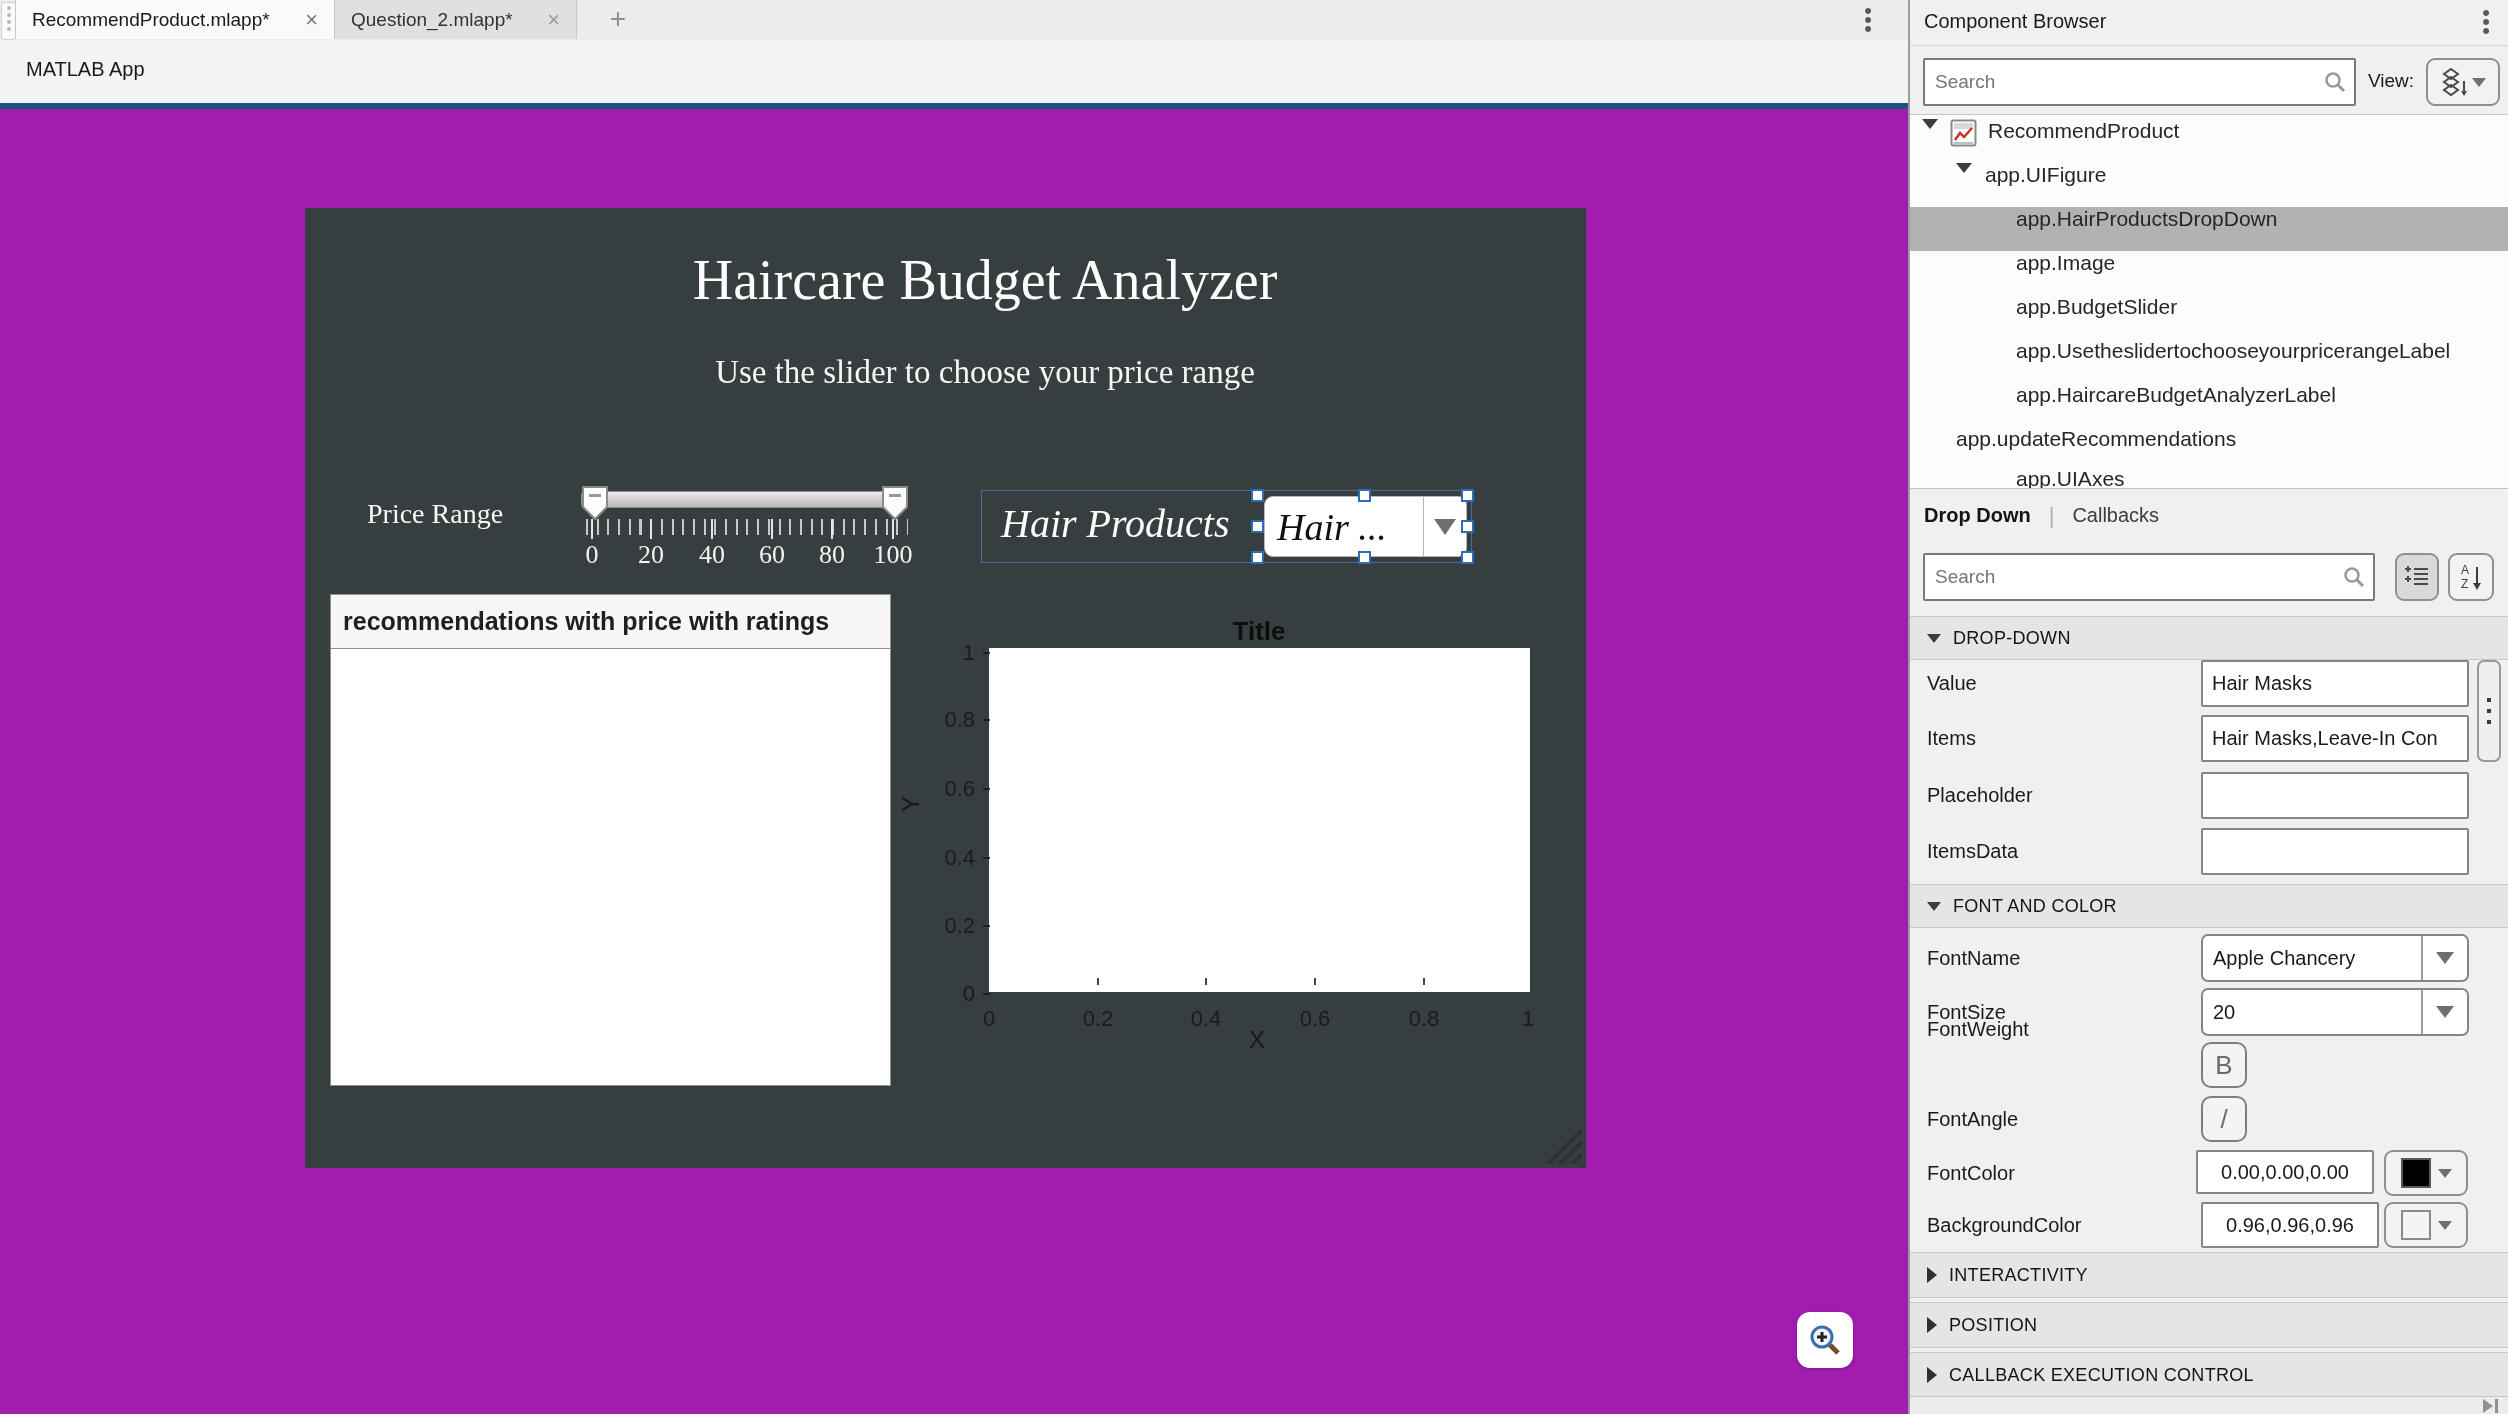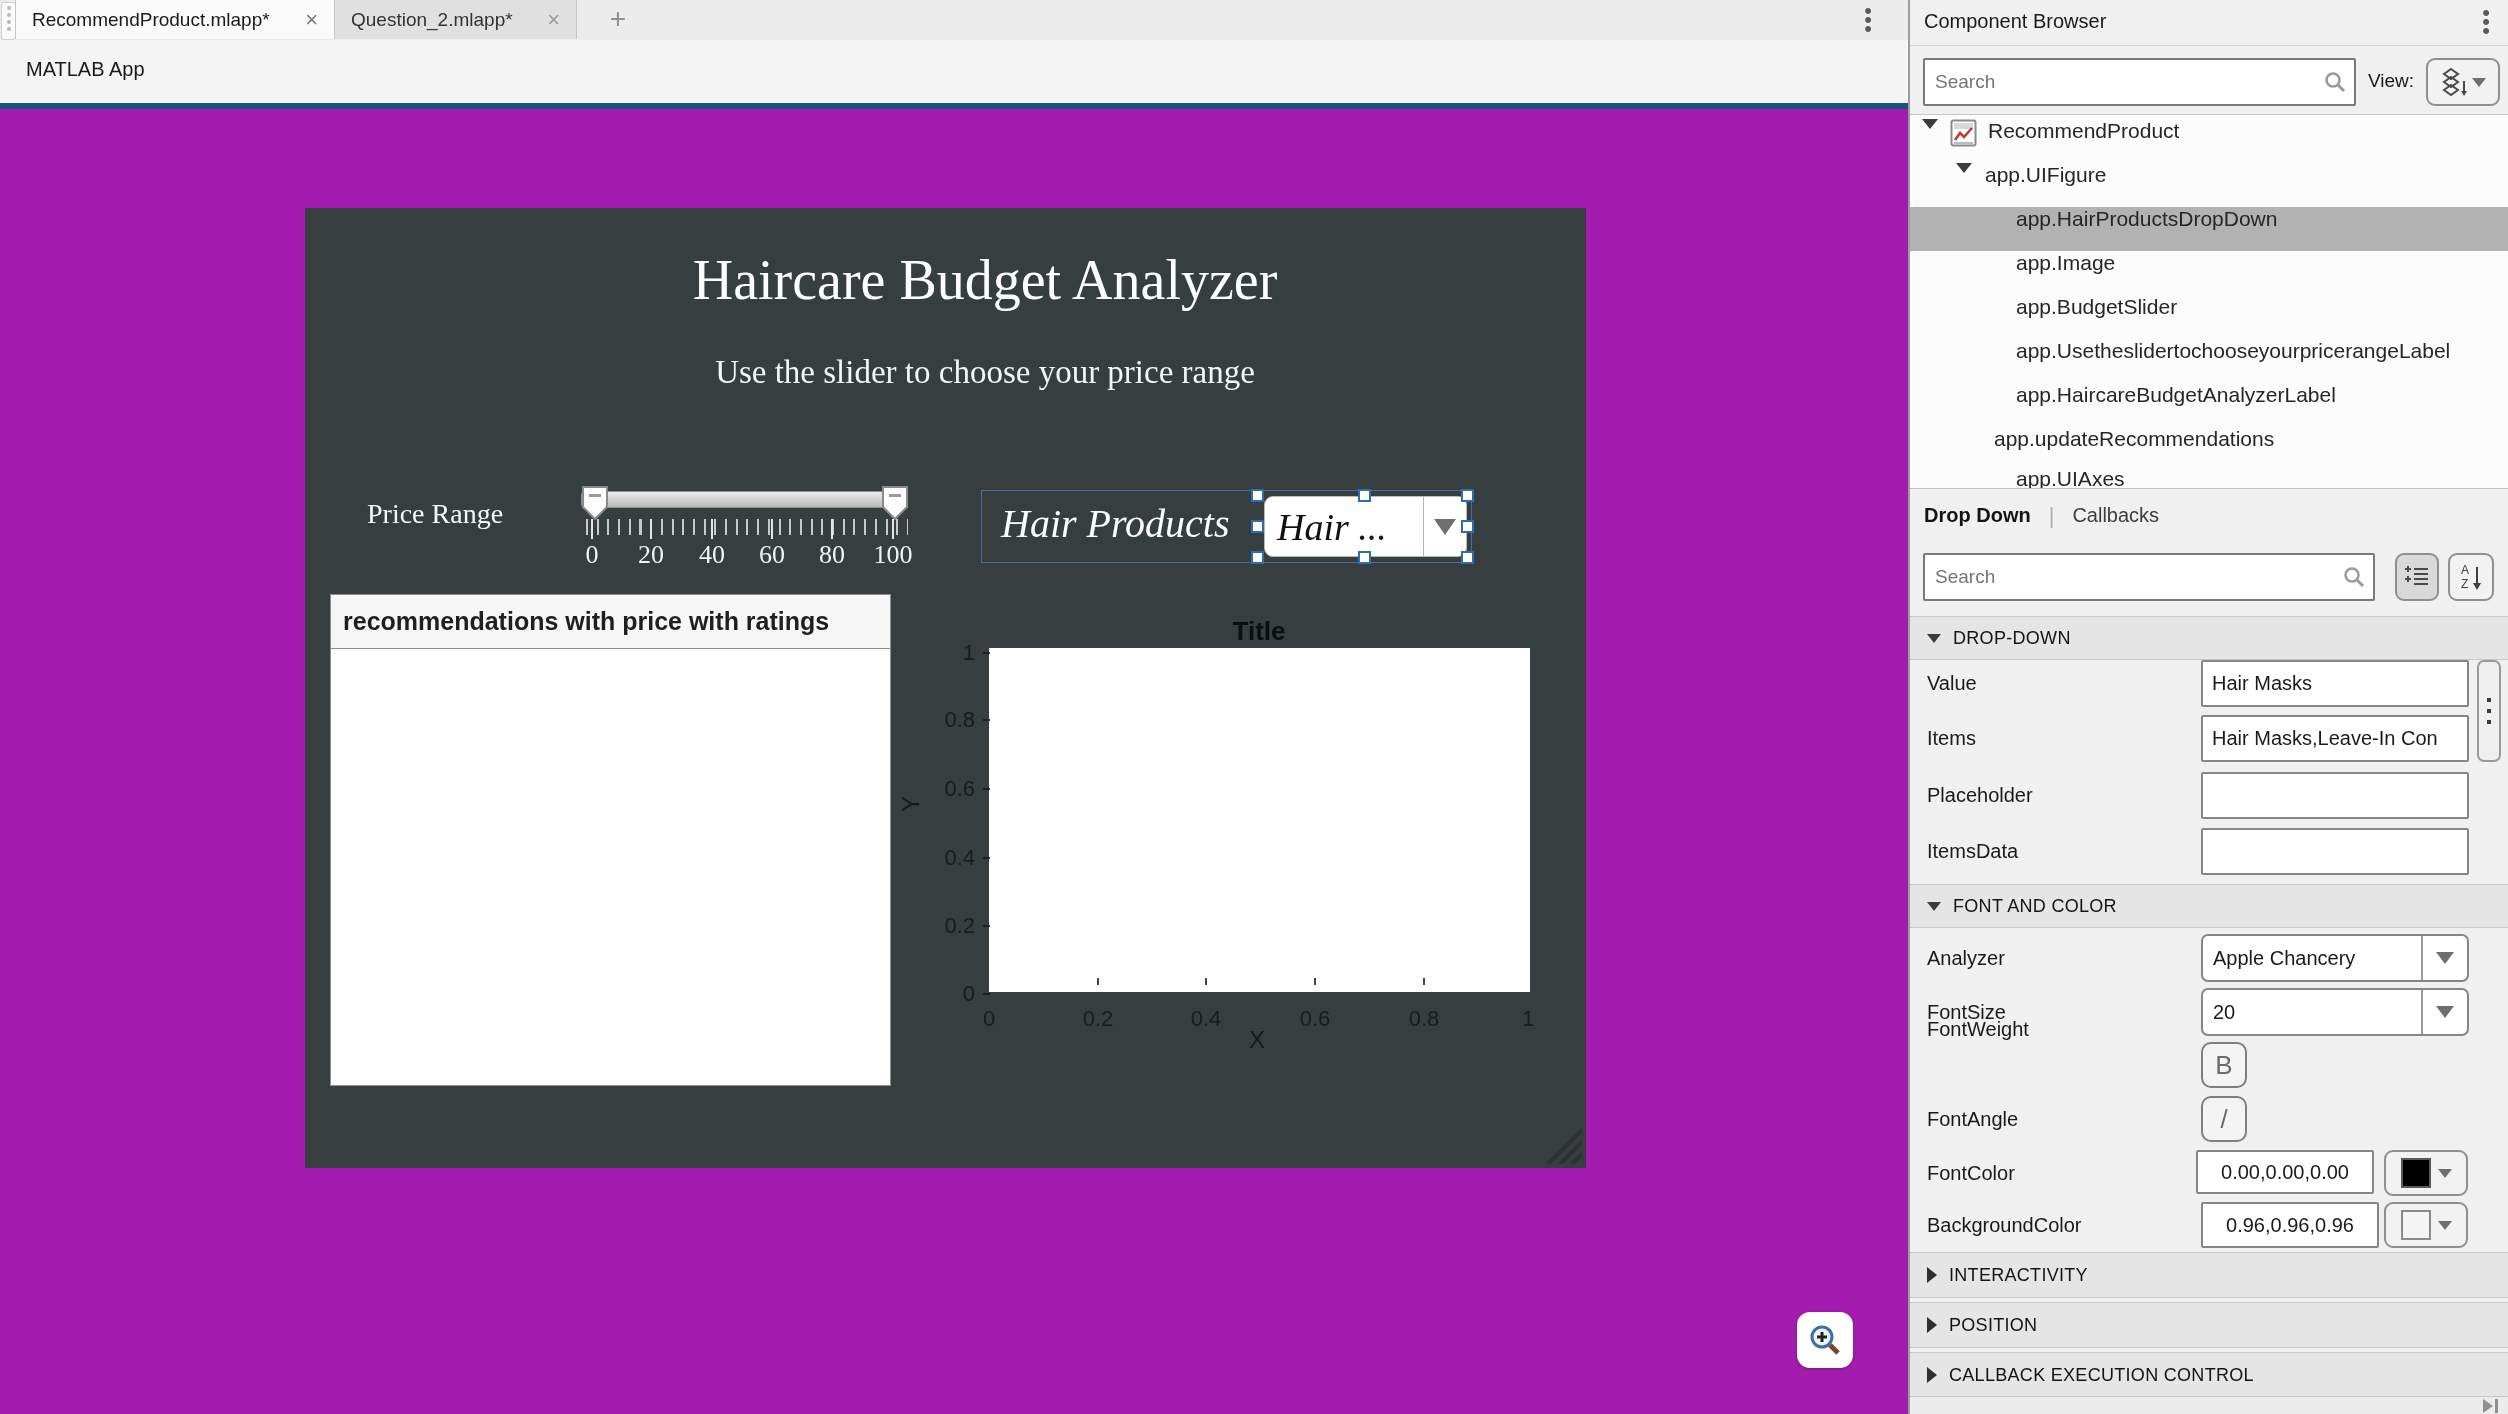--- a/index.html
+++ b/index.html
@@ -320,21 +320,21 @@
       <div class="trow" style="top:180px;">
         <span class="tlabel" style="margin-left:106px;">app.BudgetSlider</span>
       </div>
       <div class="trow" style="top:224px;">
         <span class="tlabel" style="margin-left:106px;">app.UsetheslidertochooseyourpricerangeLabel</span>
       </div>
       <div class="trow" style="top:268px;">
         <span class="tlabel" style="margin-left:106px;">app.HaircareBudgetAnalyzerLabel</span>
       </div>
       <div class="trow" style="top:312px;">
-        <span class="tlabel" style="margin-left:84px;">app.updateRecommendations</span>
+        <span class="tlabel" style="margin-left:46px;">app.updateRecommendations</span>
       </div>
       <div class="trow" style="top:352px;">
         <span class="tlabel" style="margin-left:106px;">app.UIAxes</span>
       </div>
     </div>
 
     <div class="rp insp-tabs">
       <span class="insp-tab-a">Drop Down</span>
       <span class="insp-sep">|</span>
       <span class="insp-tab-b">Callbacks</span>
@@ -391,21 +391,21 @@
     </div>
     <div class="rp prop-label" style="left:17px;top:840px;">ItemsData</div>
     <div class="rp prop-input" style="left:291px;top:828px;width:268px;height:47px;">
       <span></span>
     </div>
 
     <div class="rp sec-hd" style="top:884px;">
       <span class="cd caret-d" style="border-left-width:7px;border-right-width:7px;border-top-width:9px;"></span>
       <span class="tt">FONT AND COLOR</span>
     </div>
-    <div class="rp prop-label" style="left:17px;top:947px;">Analyzer</div>
+    <div class="rp prop-label" style="left:17px;top:947px;">FontName</div>
     <div class="rp combo" style="left:291px;top:934px;width:268px;height:48px;">
       <span class="val">Apple Chancery</span>
       <span class="arr">
           <i class="tri-d"></i>
         </span>
     </div>
     <div class="rp prop-label" style="left:17px;top:1001px;">FontSize</div>
     <div class="rp combo" style="left:291px;top:988px;width:268px;height:48px;">
       <span class="val">20</span>
       <span class="arr">

